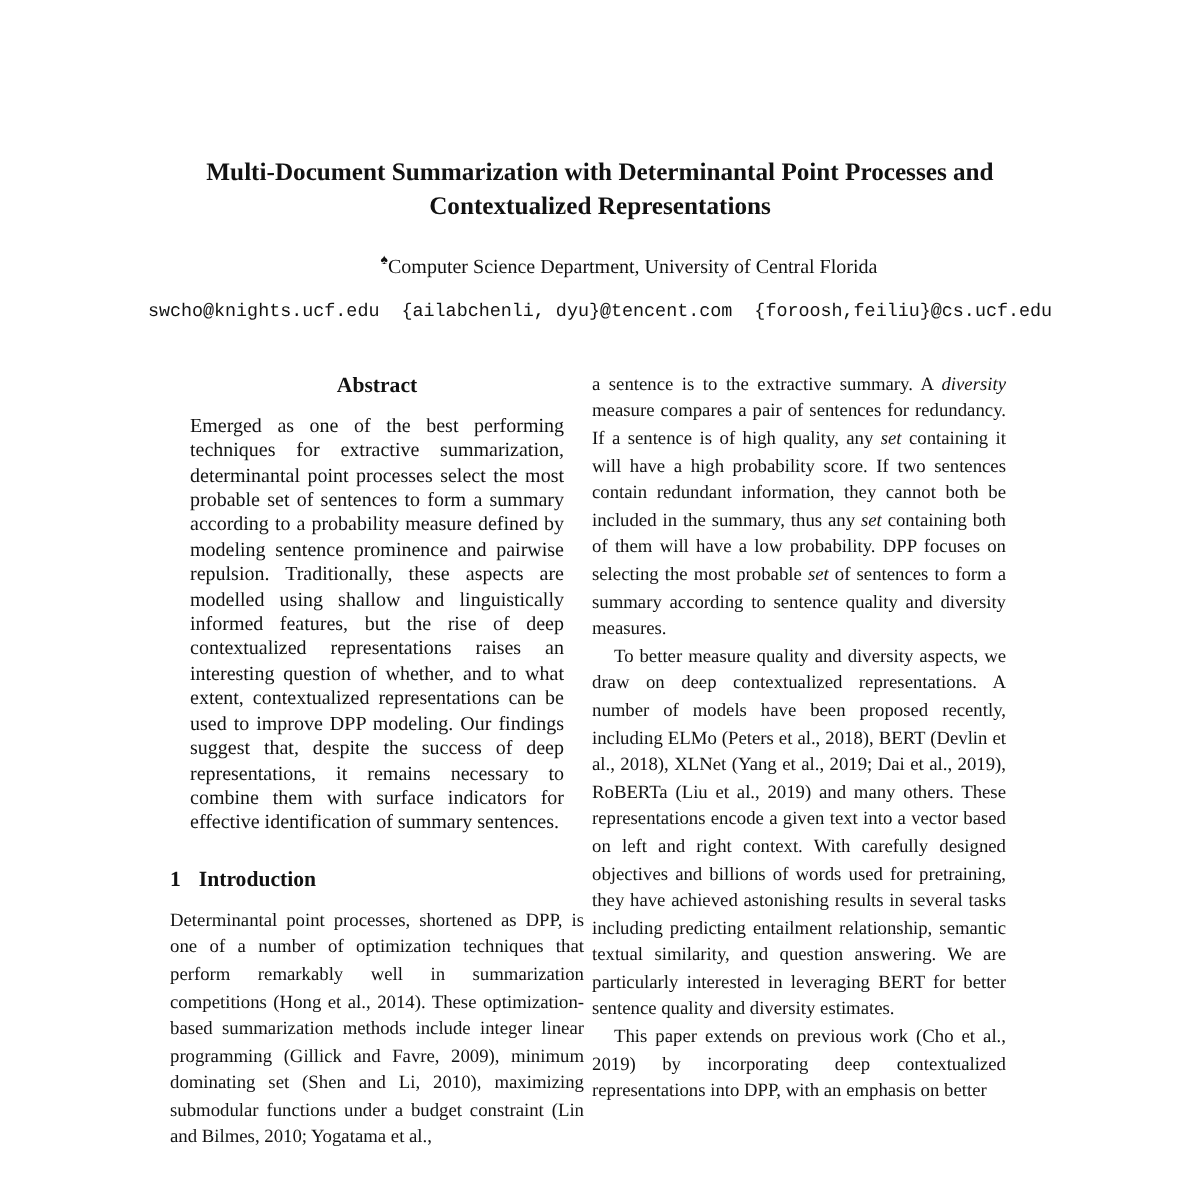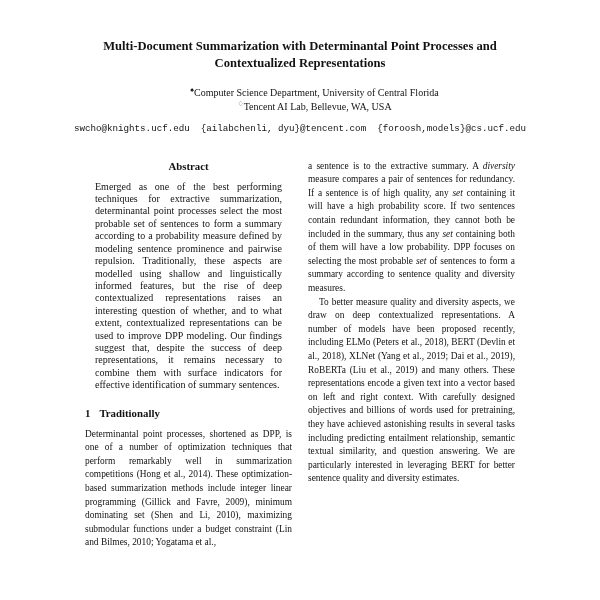--- a/index.html
+++ b/index.html
@@ -4,41 +4,41 @@
 <style>
   * { margin: 0; padding: 0; box-sizing: border-box; }
   html, body { background: #ffffff; }
   .page {
     width: 600px; height: 600px;
     background: #ffffff; color: #121212;
     font-family: "Liberation Serif", "DejaVu Serif", serif;
     overflow: hidden; position: relative;
     margin: 0 auto;
   }
-  .paper-header { padding-top: 38px; text-align: center; }
+  .paper-header { padding-top: 78px; text-align: center; }
   .title {
     font-size: 12.6px; font-weight: bold; line-height: 1.35;
     width: 430px; margin: 0 auto 14px auto;
   }
   .authors {
     font-size: 10.5px; font-weight: bold; margin-bottom: 10px;
     font-family: "Liberation Serif", "DejaVu Sans", serif;
   }
   .authors sup, .affil sup { font-size: 7px; }
   .affil {
     font-size: 10px; line-height: 1.35;
     font-family: "Liberation Serif", "DejaVu Sans", serif;
     margin-left: 29px;
   }
   .emails {
     font-family: "Liberation Mono", "DejaVu Sans Mono", monospace;
     font-size: 9.2px; margin-top: 9px; white-space: pre;
   }
   .columns {
-    display: flex; gap: 16px;
+    display: flex; gap: 4px;
     margin: 26px 51px 0 85px;
   }
   .col { width: 207px; text-align: justify; hyphens: auto; }
   .abs-head {
     text-align: center; font-size: 10.8px; font-weight: bold;
     margin-bottom: 9px;
   }
   .abs-text {
     font-size: 10px; line-height: 12.4px;
     margin: 0 10px;
@@ -52,33 +52,33 @@
   .body-p.indent { text-indent: 11px; }
 </style>
 </head>
 <body>
 
 <div class="page">
 
   <div class="paper-header">
     <h1 class="title">Multi-Document Summarization with Determinantal Point Processes and Contextualized Representations</h1>
     <div class="affil"><sup>♠</sup>Computer Science Department, University of Central Florida</div>
-    <div class="affil"><sup>♢</sup>Tencent AI Lab, Bellevue, WA, USA</div>
-    <div class="emails">swcho@knights.ucf.edu  {ailabchenli, dyu}@tencent.com  {foroosh,models}@cs.ucf.edu</div>
+    <div class="emails">swcho@knights.ucf.edu  {ailabchenli, dyu}@tencent.com  {foroosh,feiliu}@cs.ucf.edu</div>
   </div>
 
   <div class="columns">
 
     <div class="col">
       <h2 class="abs-head">Abstract</h2>
       <p class="abs-text">Emerged as one of the best performing techniques for extractive summarization, determinantal point processes select the most probable set of sentences to form a summary according to a probability measure defined by modeling sentence prominence and pairwise repulsion. Traditionally, these aspects are modelled using shallow and linguistically informed features, but the rise of deep contextualized representations raises an interesting question of whether, and to what extent, contextualized representations can be used to improve DPP modeling. Our findings suggest that, despite the success of deep representations, it remains necessary to combine them with surface indicators for effective identification of summary sentences.</p>
-      <h2 class="sec-head"><span class="sec-num">1</span><span>Traditionally</span></h2>
+      <h2 class="sec-head"><span class="sec-num">1</span><span>Introduction</span></h2>
       <p class="body-p">Determinantal point processes, shortened as DPP, is one of a number of optimization techniques that perform remarkably well in summarization competitions (Hong et al., 2014). These optimization-based summarization methods include integer linear programming (Gillick and Favre, 2009), minimum dominating set (Shen and Li, 2010), maximizing submodular functions under a budget constraint (Lin and Bilmes, 2010; Yogatama et al.,</p>
     </div>
 
     <div class="col">
       <p class="body-p">a sentence is to the extractive summary. A <i>diversity</i> measure compares a pair of sentences for redundancy. If a sentence is of high quality, any <i>set</i> containing it will have a high probability score. If two sentences contain redundant information, they cannot both be included in the summary, thus any <i>set</i> containing both of them will have a low probability. DPP focuses on selecting the most probable <i>set</i> of sentences to form a summary according to sentence quality and diversity measures.</p>
       <p class="body-p indent">To better measure quality and diversity aspects, we draw on deep contextualized representations. A number of models have been proposed recently, including ELMo (Peters et al., 2018), BERT (Devlin et al., 2018), XLNet (Yang et al., 2019; Dai et al., 2019), RoBERTa (Liu et al., 2019) and many others. These representations encode a given text into a vector based on left and right context. With carefully designed objectives and billions of words used for pretraining, they have achieved astonishing results in several tasks including predicting entailment relationship, semantic textual similarity, and question answering. We are particularly interested in leveraging BERT for better sentence quality and diversity estimates.</p>
+      <p class="body-p indent">This paper extends on previous work (Cho et al., 2019) by incorporating deep contextualized representations into DPP, with an emphasis on better</p>
     </div>
 
   </div>
 
 </div>
 
 </body></html>

